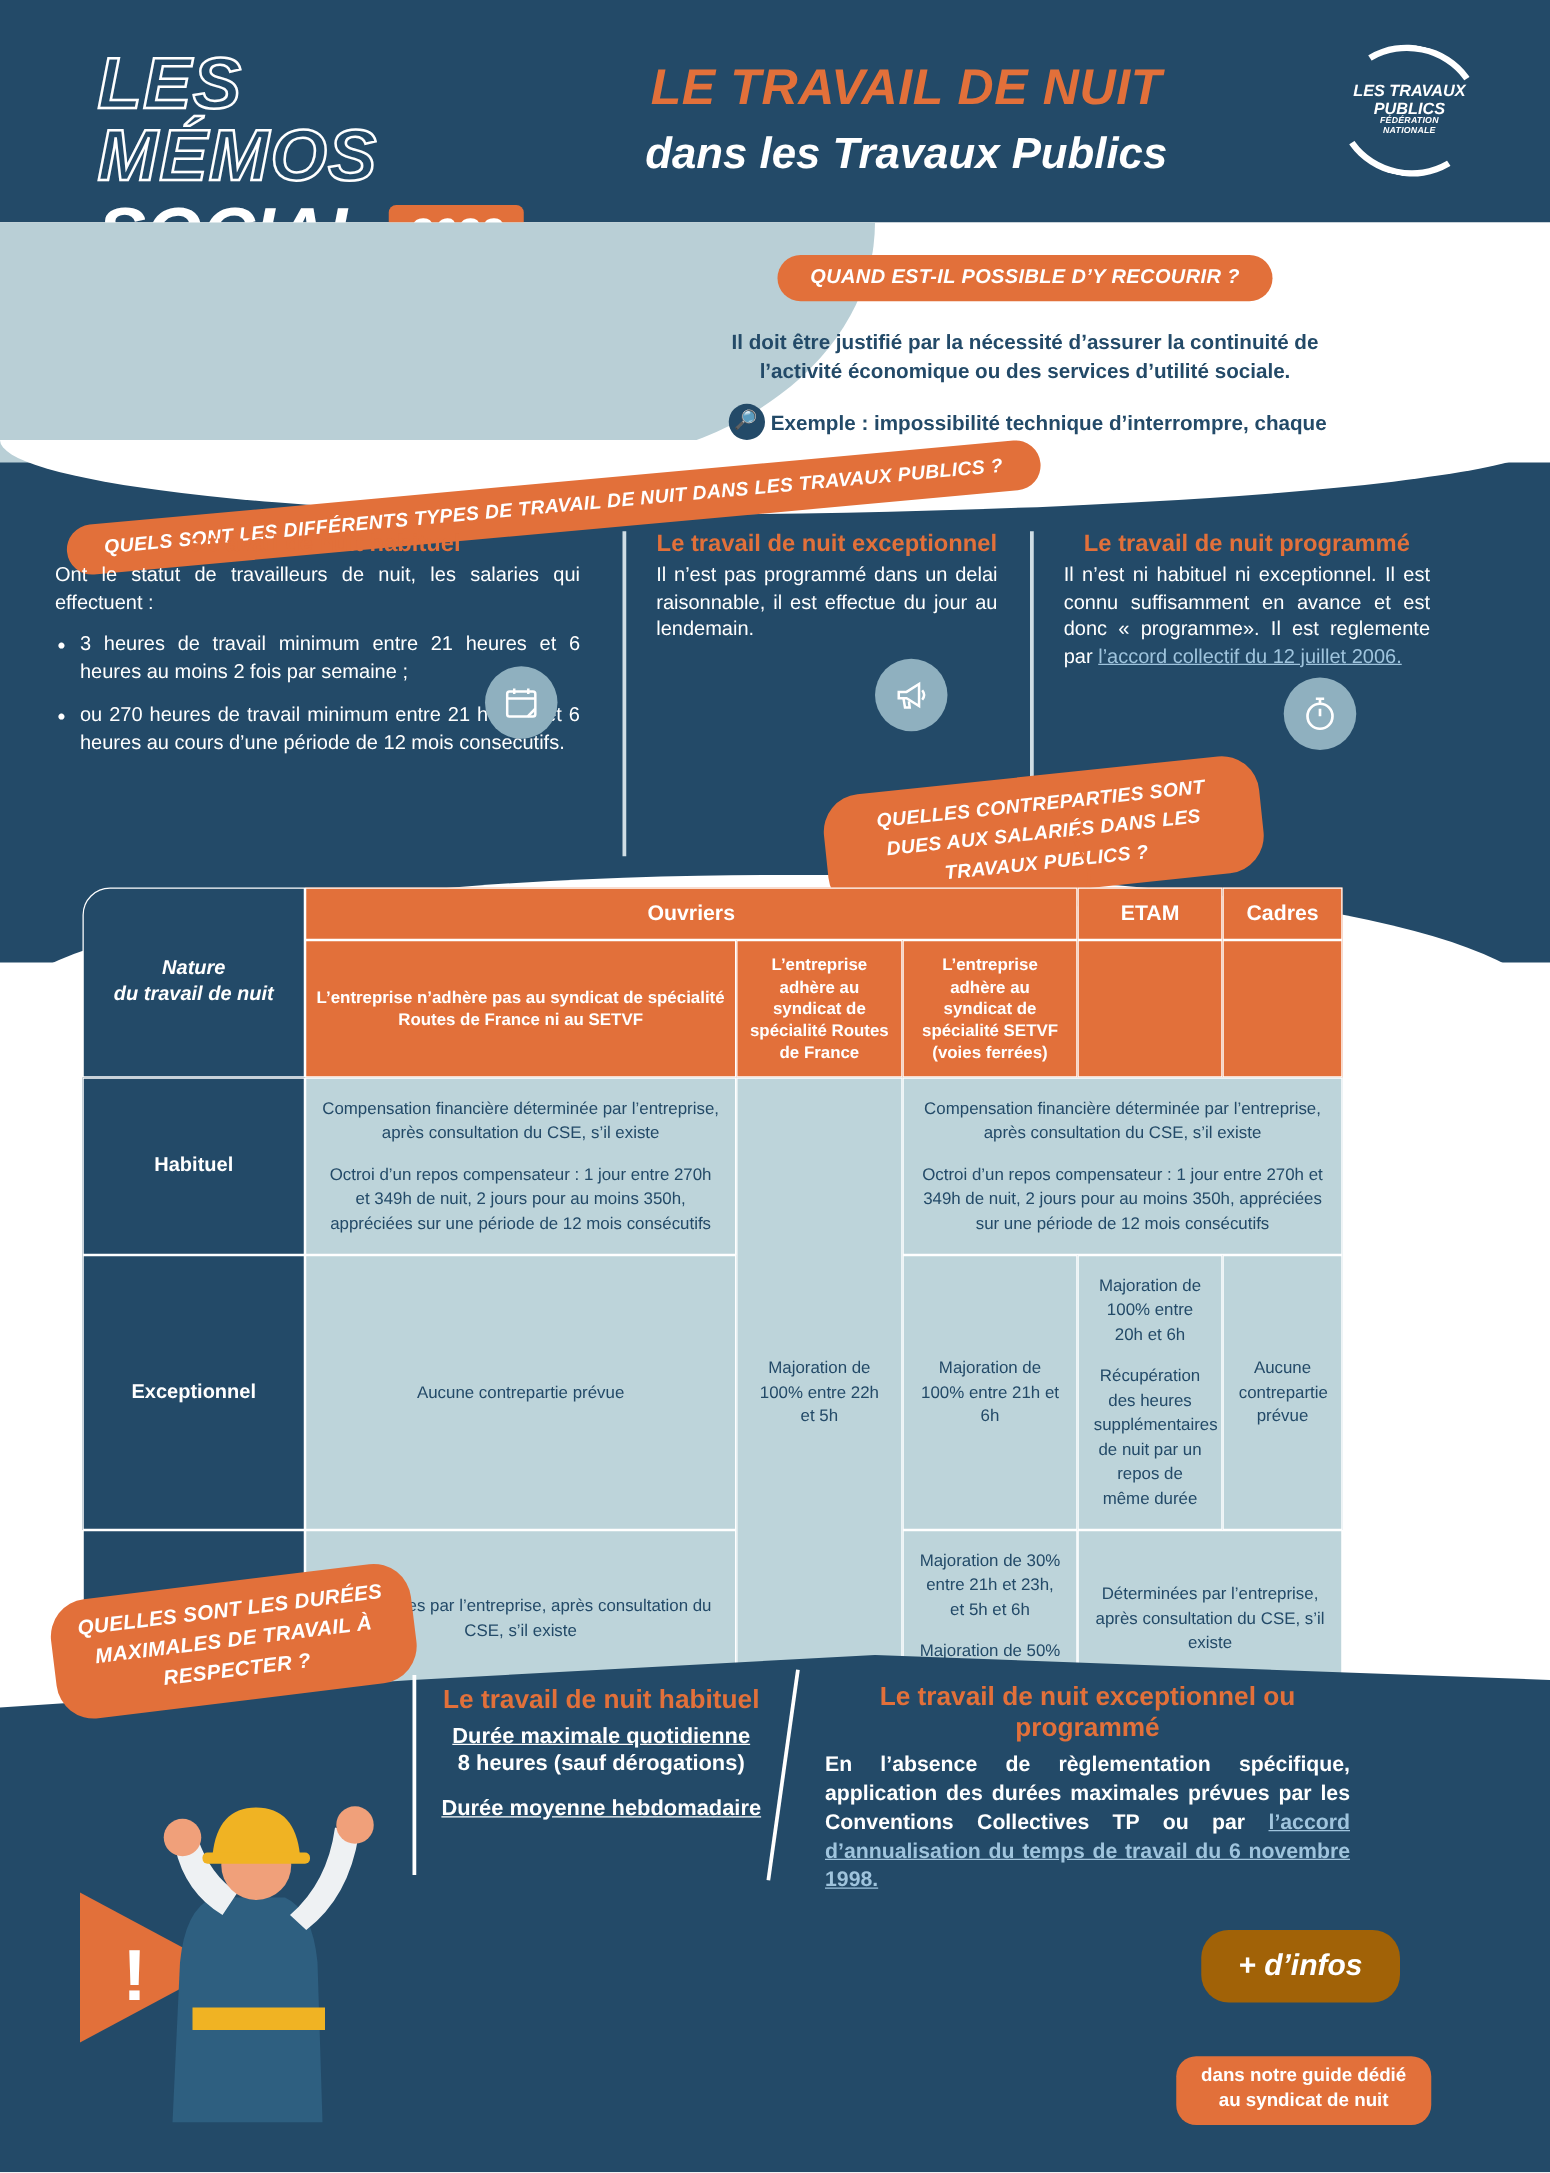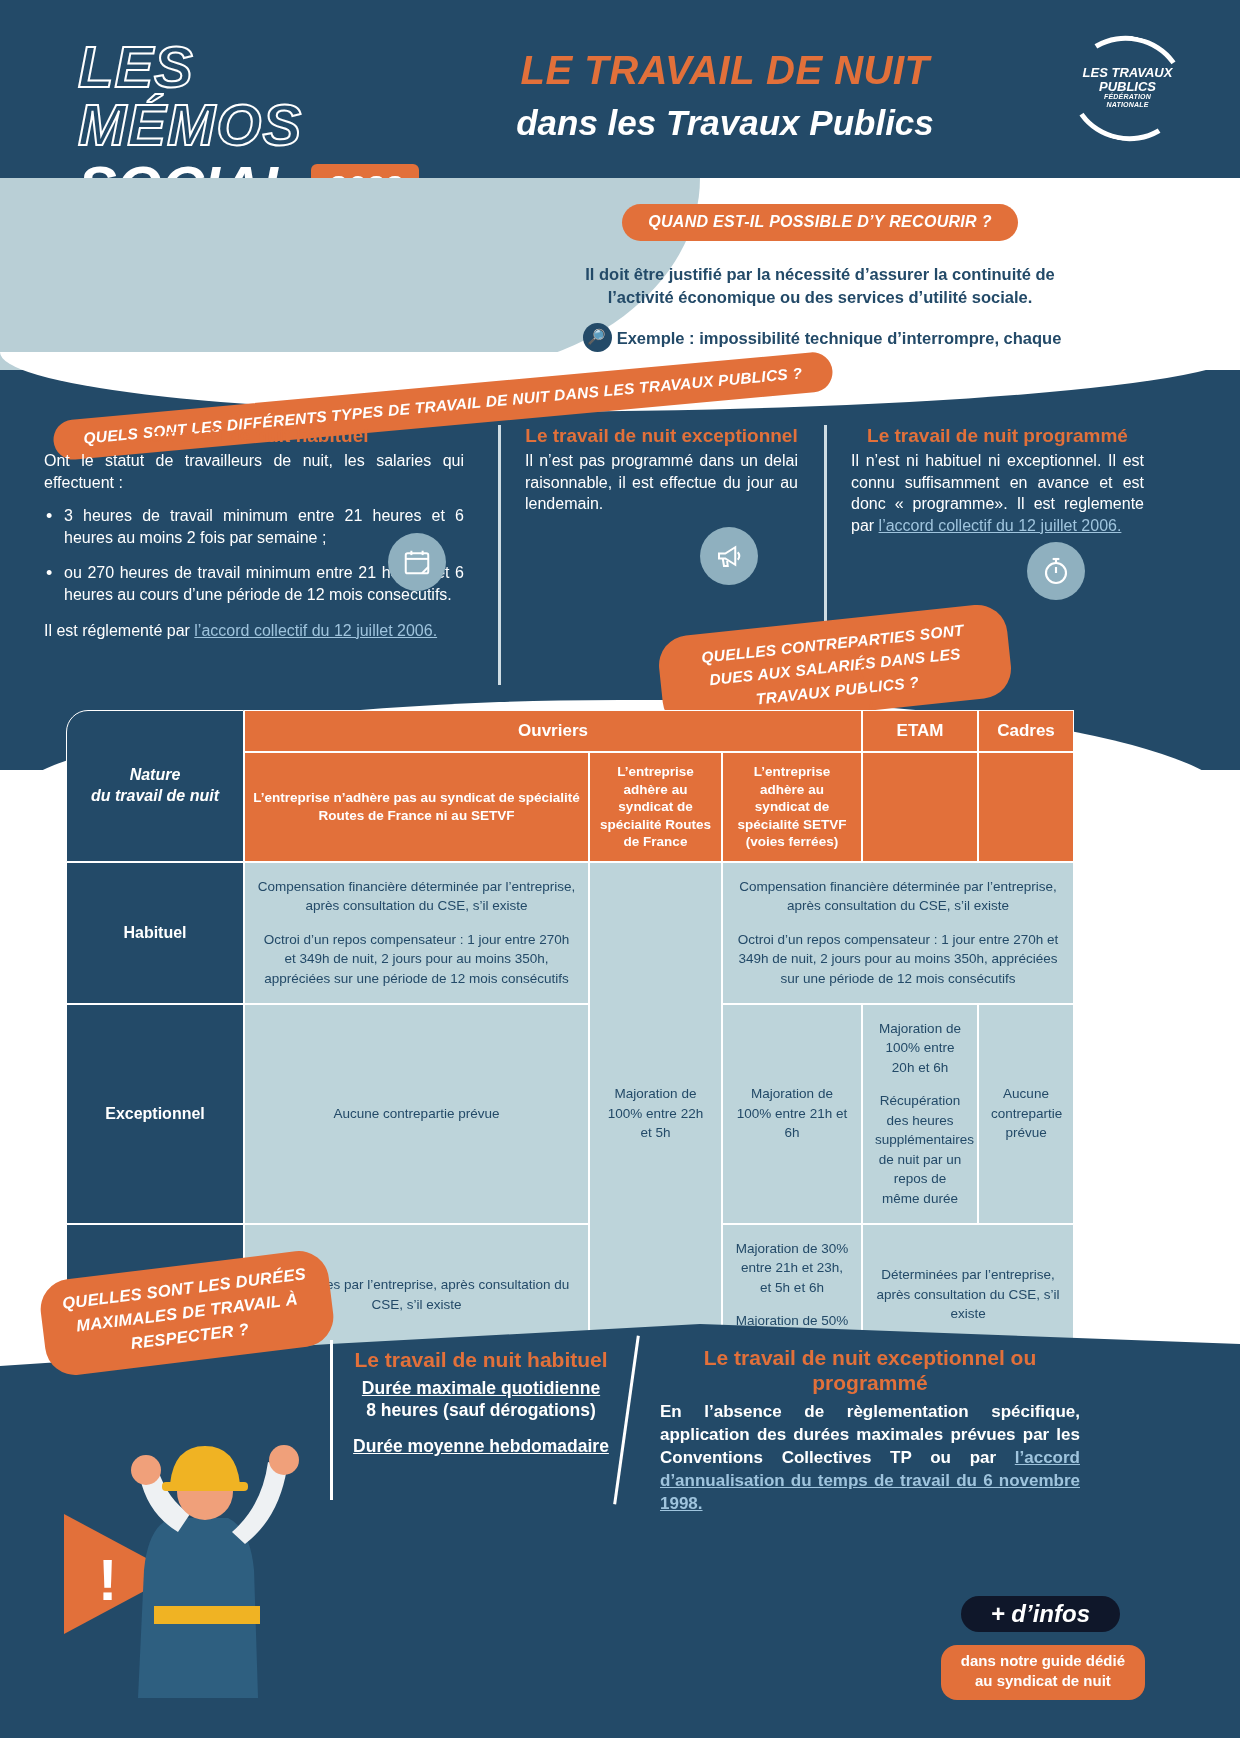--- a/index.html
+++ b/index.html
@@ -165,22 +165,22 @@
   .bm-title { color:#e2703a; font-size:21px; font-weight:bold; }
   .bm-sub { font-size:17.5px; font-weight:bold; text-decoration:underline; margin-top:6px; }
   .bm-txt { font-size:17.5px; font-weight:bold; line-height:1.3; }
   .bottom-right { position:absolute; left:660px; top:1345px; width:420px; text-align:center; color:#fff; }
   .br-title { color:#e2703a; font-size:21px; font-weight:bold; line-height:1.2; }
   .br-txt { font-size:17px; font-weight:bold; line-height:1.35; margin-top:6px; text-align:justify; }
 
   .worker { position:absolute; left:50px; top:1368px; width:300px; height:330px; }
 
   .infos-btn {
-    position:absolute; right:120px; top:1596px; background:#0f172a; color:#fff;
-    border-radius:22px; padding:4px 30px; font-size:24px; font-weight:bold; font-style:italic;
+    position:absolute; right:120px; top:1544px; background:#a16207; color:#fff;
+    border-radius:22px; padding:15px 30px; font-size:24px; font-weight:bold; font-style:italic;
   }
   .infos-sub {
     position:absolute; right:95px; top:1645px; background:#e2703a; color:#fff;
     border-radius:16px; padding:6px 20px 8px; font-size:15px; font-weight:bold; text-align:center;
     line-height:1.35;
   }
 </style>
 </head>
 <body>
 
@@ -227,23 +227,20 @@
   <div class="ribbon" id="ribbon-types">QUELS SONT LES DIFFÉRENTS TYPES DE TRAVAIL DE NUIT DANS LES TRAVAUX PUBLICS ?</div>
 
   <div class="types-wrap">
     <div class="type-col c1">
       <div class="type-title">Le travail de nuit habituel</div>
       <div class="type-body">Ont le statut de travailleurs de nuit, les salaries qui effectuent :</div>
       <ul class="bullets">
         <li>3 heures de travail minimum entre 21 heures et 6 heures au moins 2 fois par semaine ;</li>
         <li>ou 270 heures de travail minimum entre 21 heures et 6 heures au cours d’une période de 12 mois consecutifs.</li>
       </ul>
-      <div class="reg-line">
-        <span>Il est réglementé par </span><a class="link" href="#">l’accord collectif du 12 juillet 2006.</a>
-      </div>
     </div>
 
     <div class="type-col c2">
       <div class="type-title">Le travail de nuit exceptionnel</div>
       <div class="type-body">Il n’est pas programmé dans un delai raisonnable, il est effectue du jour au lendemain.</div>
     </div>
 
     <div class="type-col c3">
       <div class="type-title">Le travail de nuit programmé</div>
       <div class="type-body c3">

